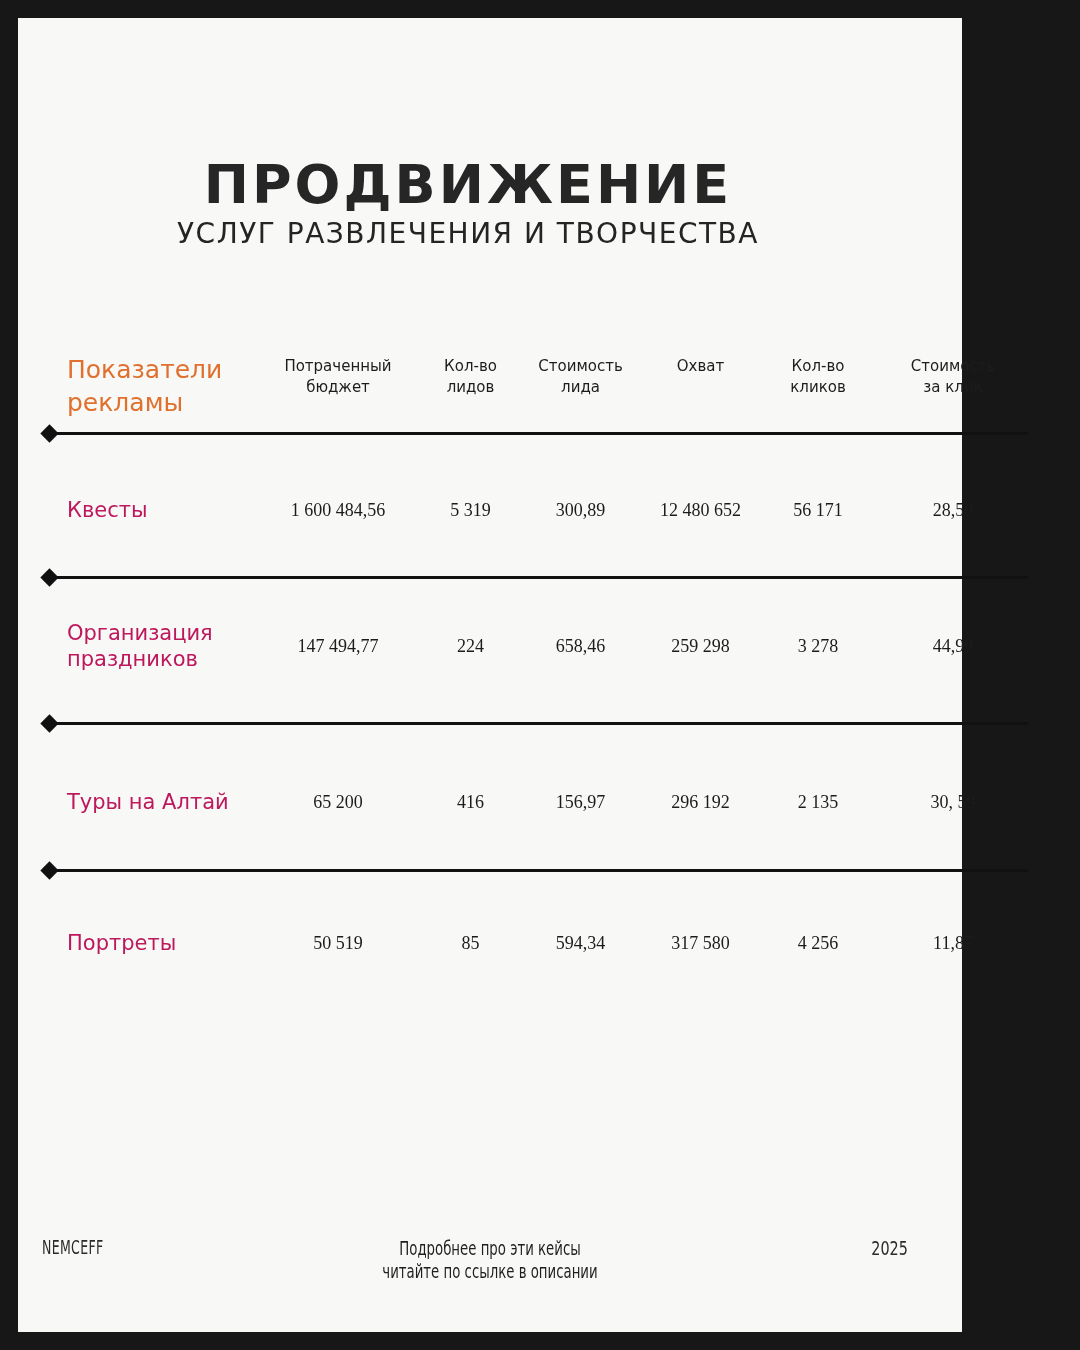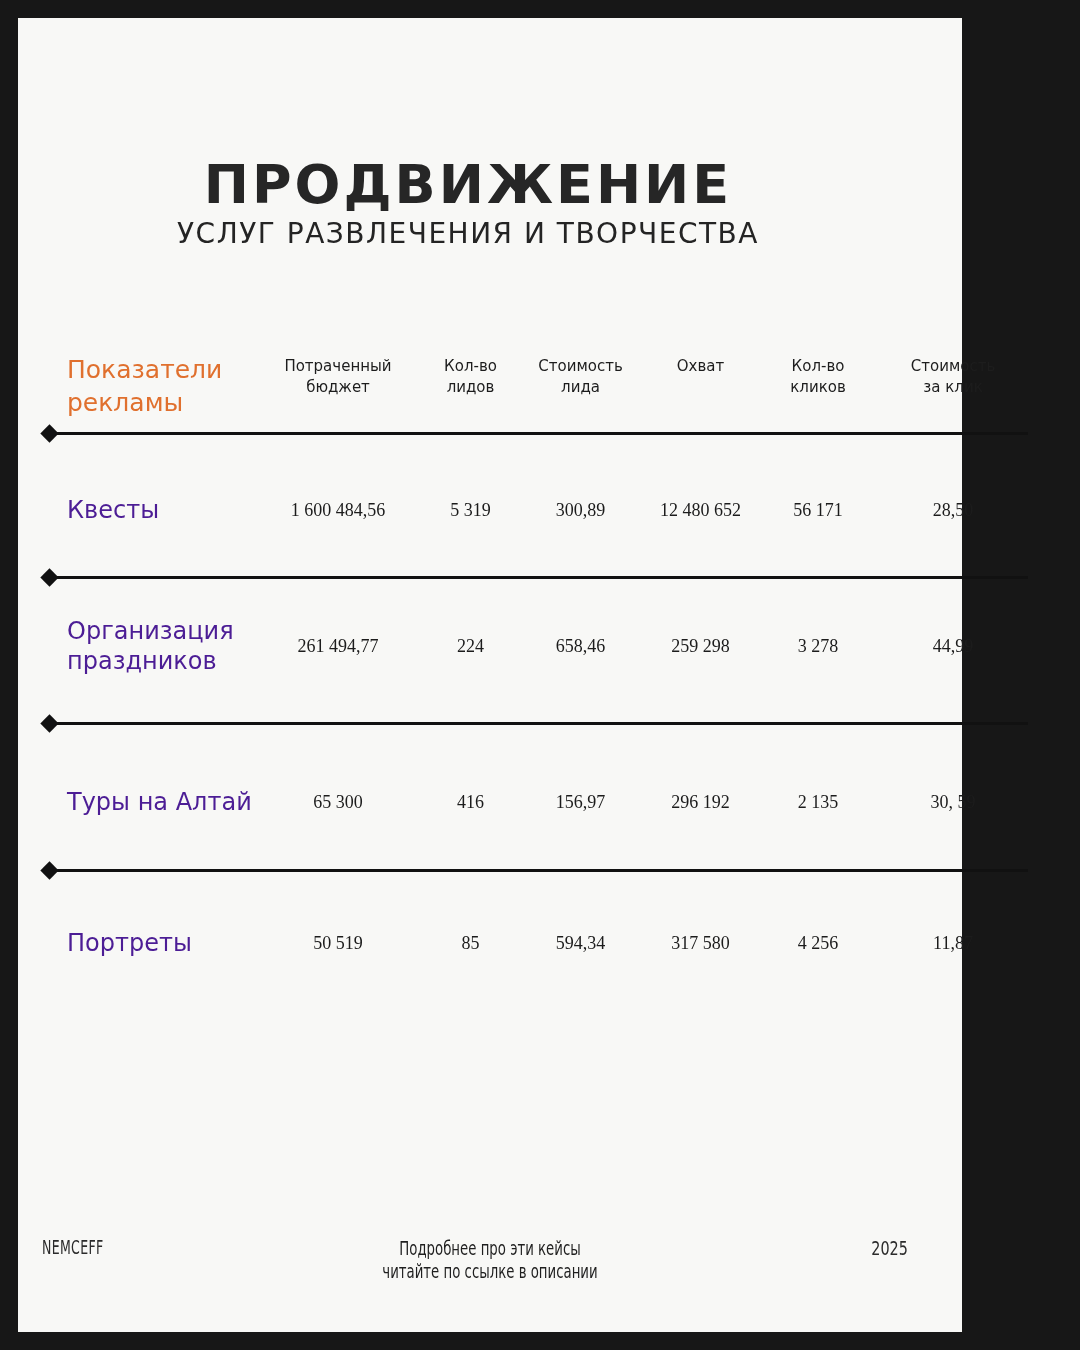--- a/index.html
+++ b/index.html
@@ -56,21 +56,21 @@
     position:absolute; left:30px; width:980px; height:3px;
     background:#111;
   }
   .divider .diamond{
     position:absolute; left:-5px; top:-5px;
     width:13px; height:13px; background:#111;
     transform:rotate(45deg);
   }
   .trow{ align-items:center; }
   .row-label{
-    font-size:24px; line-height:1.25; color:#4c1d95;
+    font-size:21px; line-height:1.25; color:#be185d;
     white-space:pre-line; padding-left:19px;
   }
   .cell{
     font-size:18px; color:#1c1c1c; text-align:center; white-space:nowrap;font-family:Liberation Serif, serif;
   }
   
   .footer-brand{
     position:absolute; left:24px; top:1218px;
     font-size:19px; letter-spacing:0.5px; color:#2b2b2b;
     transform:scaleX(0.66); transform-origin:left top; white-space:nowrap;
@@ -127,35 +127,35 @@
     <div class="cell">28,50</div>
   </div>
 
   <div class="divider" style="top:558px">
     <span class="diamond"></span>
   </div>
 
   <div class="grid7 trow" style="top:590px;height:76px">
     <div class="row-label">Организация
 праздников</div>
-    <div class="cell">261 494,77</div>
+    <div class="cell">147 494,77</div>
     <div class="cell">224</div>
     <div class="cell">658,46</div>
     <div class="cell">259 298</div>
     <div class="cell">3 278</div>
     <div class="cell">44,99</div>
   </div>
 
   <div class="divider" style="top:704px">
     <span class="diamond"></span>
   </div>
 
   <div class="grid7 trow" style="top:752px;height:64px">
     <div class="row-label">Туры на Алтай</div>
-    <div class="cell">65 300</div>
+    <div class="cell">65 200</div>
     <div class="cell">416</div>
     <div class="cell">156,97</div>
     <div class="cell">296 192</div>
     <div class="cell">2 135</div>
     <div class="cell">30, 59</div>
   </div>
 
   <div class="divider" style="top:851px">
     <span class="diamond"></span>
   </div>

